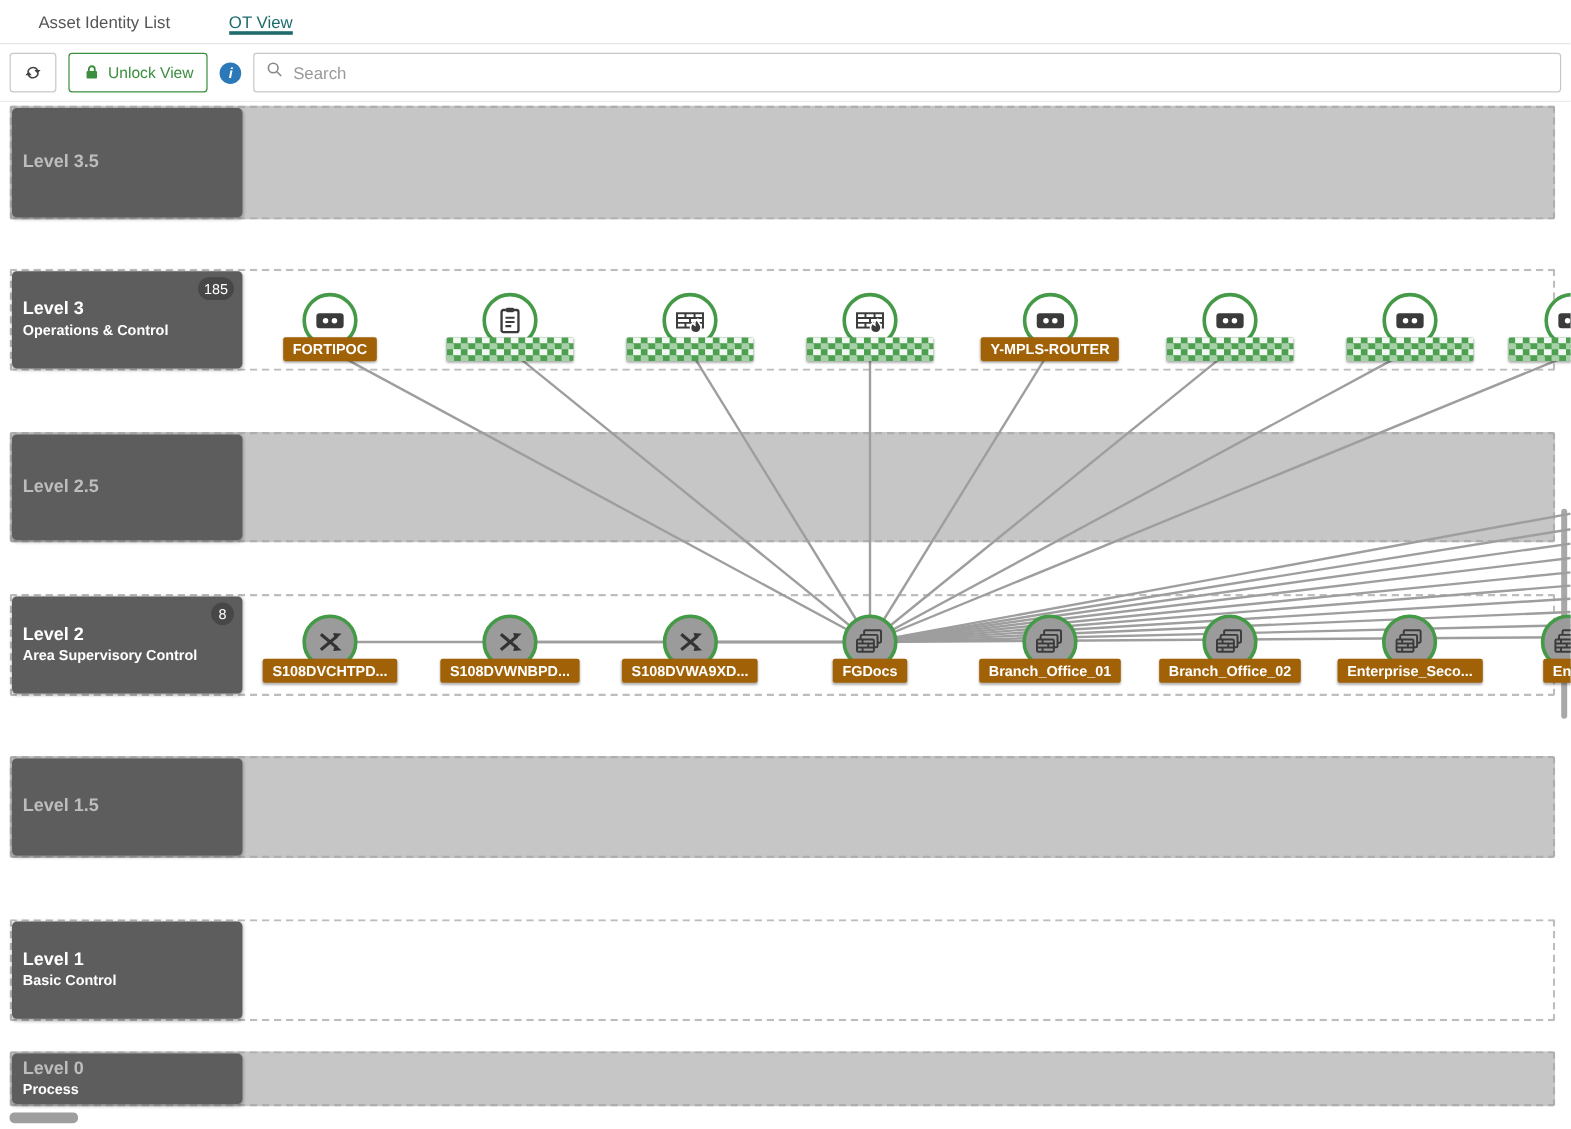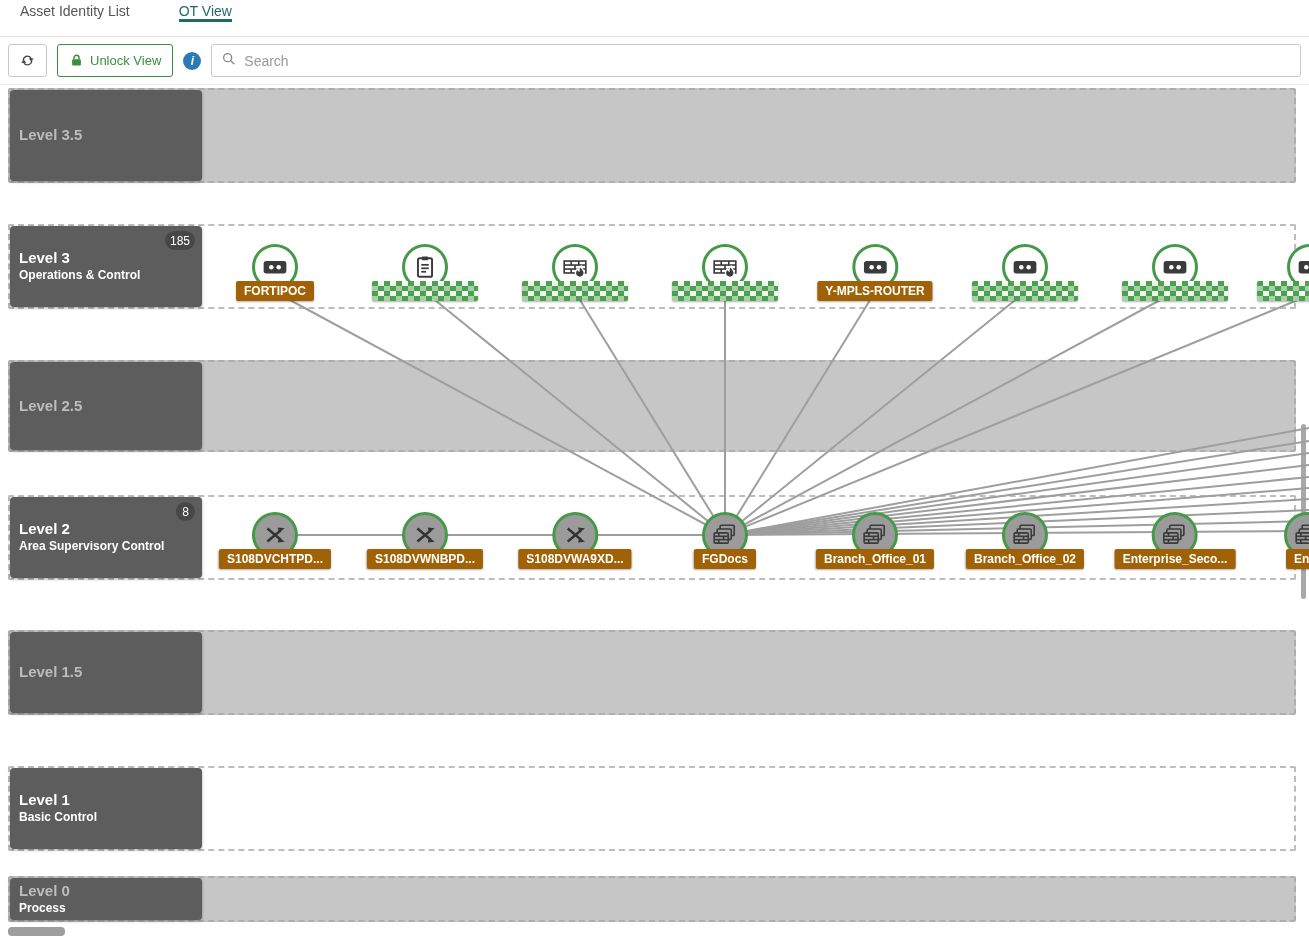--- a/index.html
+++ b/index.html
@@ -3,22 +3,22 @@
 <meta charset="utf-8">
 <style>
   * { box-sizing: border-box; margin: 0; padding: 0; }
   html,body { background:#fff; }
   .page {
     width: 1309px; height: 941px; position: relative; overflow: hidden;
     background: #fff; font-family: "Liberation Sans", sans-serif; color:#333;
   }
   
   .tab-bar {
-    height: 37px; display: flex; align-items: flex-start;
-    border-bottom: 1px solid #e0e0e0; background: #fff; padding-left: 4px;
+    height: 37px; display: flex; align-items: center;
+    border-bottom: 1px solid #e0e0e0; background: #fff; padding-left: 16px;
   }
   .tab {
     margin: 0 16px; display: flex; align-items: center;
     font-size: 14px; color: #555; cursor: pointer;
     border-bottom: 3px solid transparent; padding-top: 3px; white-space: nowrap;
   }
   .tab.active { color: #1f6b6b; border-bottom-color: #1f6b6b; font-weight: 400; margin-left: 33px; }
   
   .toolbar {
     height: 48px; display: flex; align-items: center; gap: 10px;

